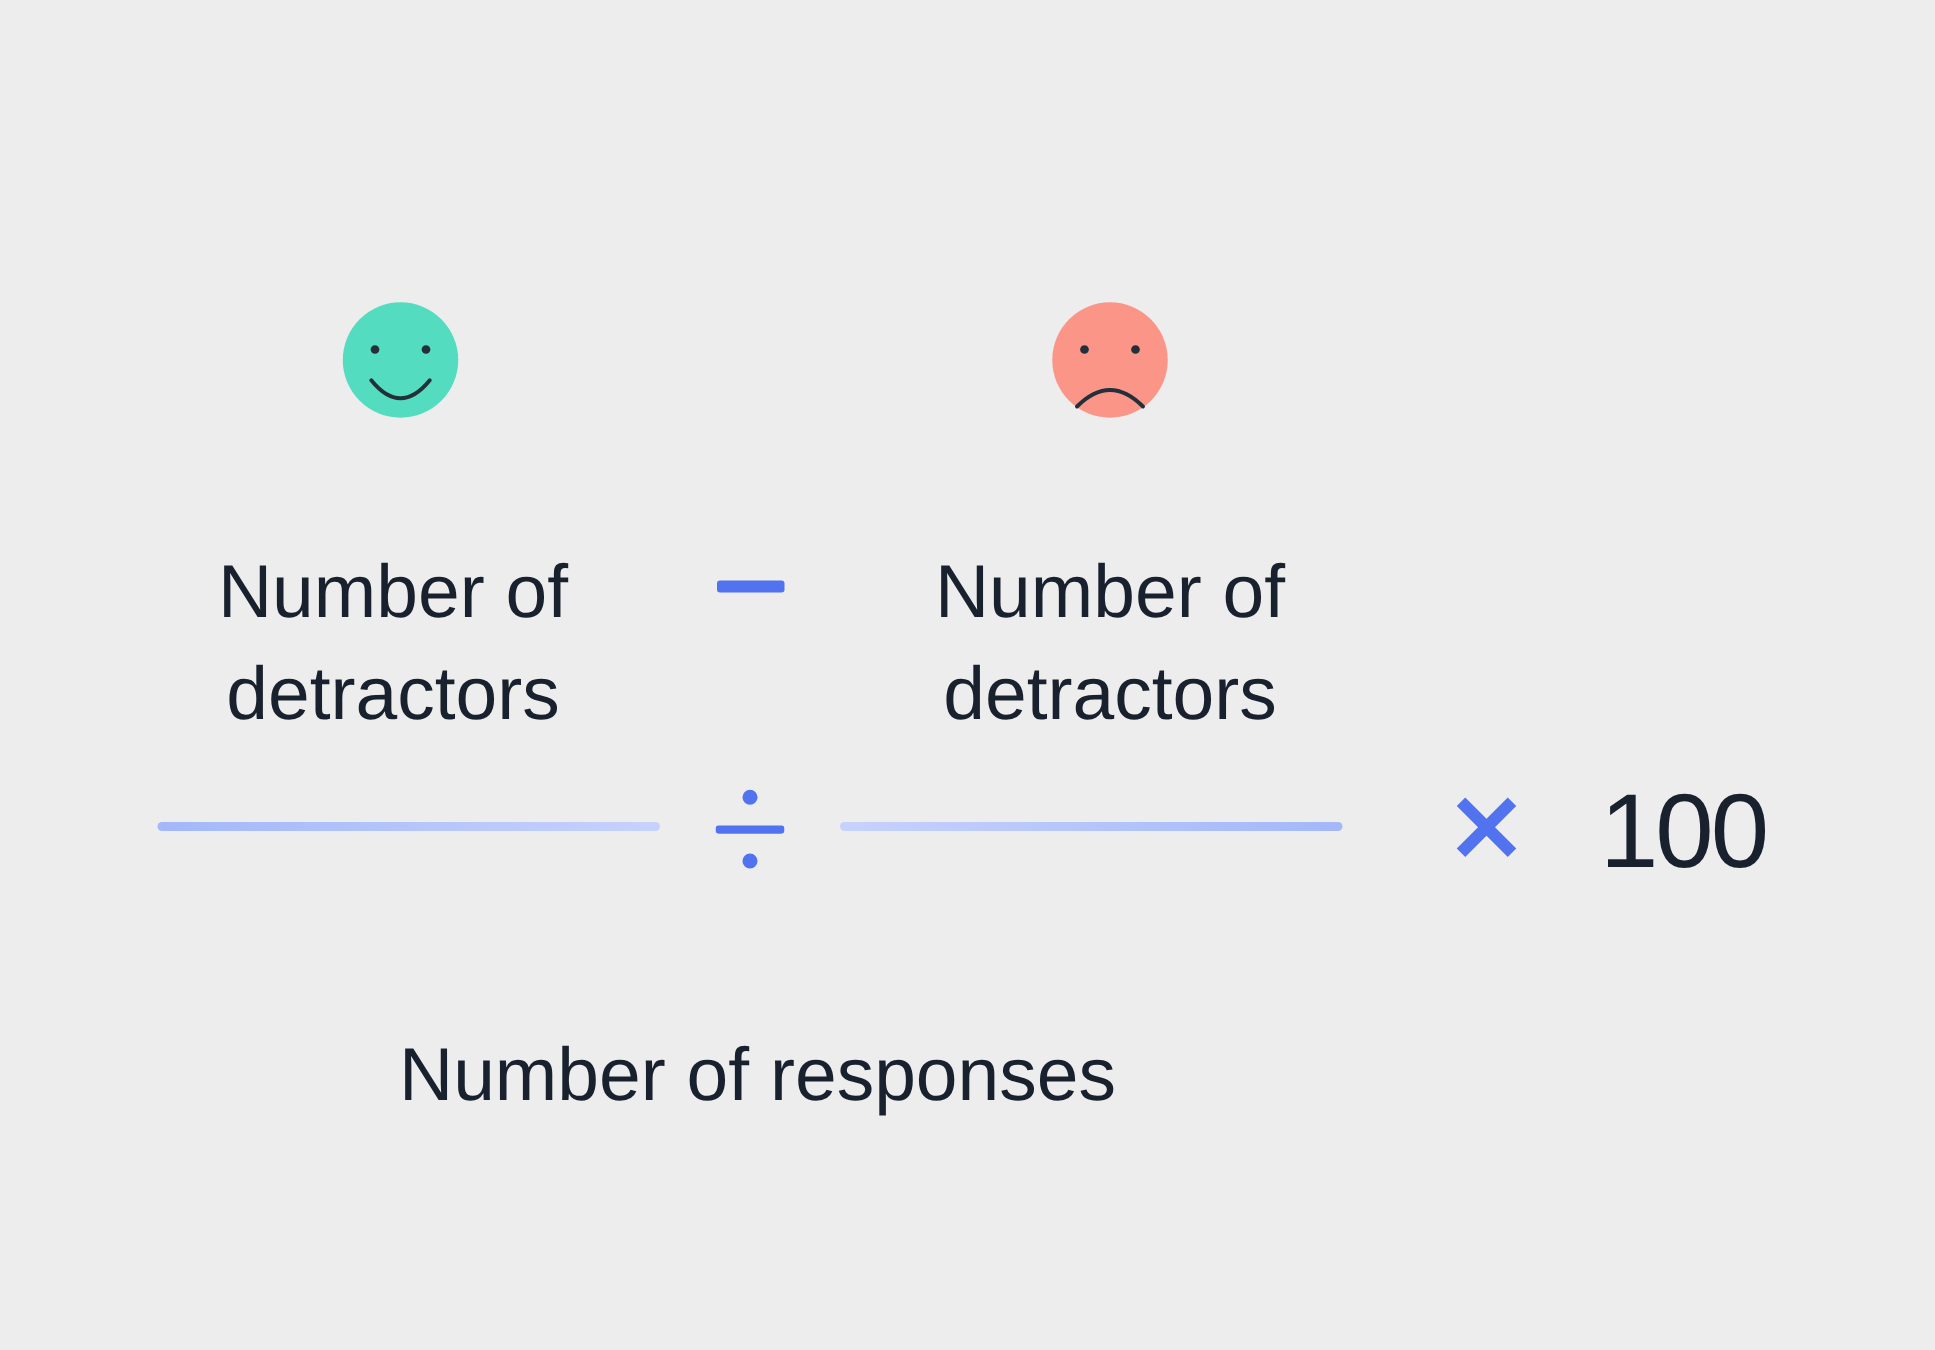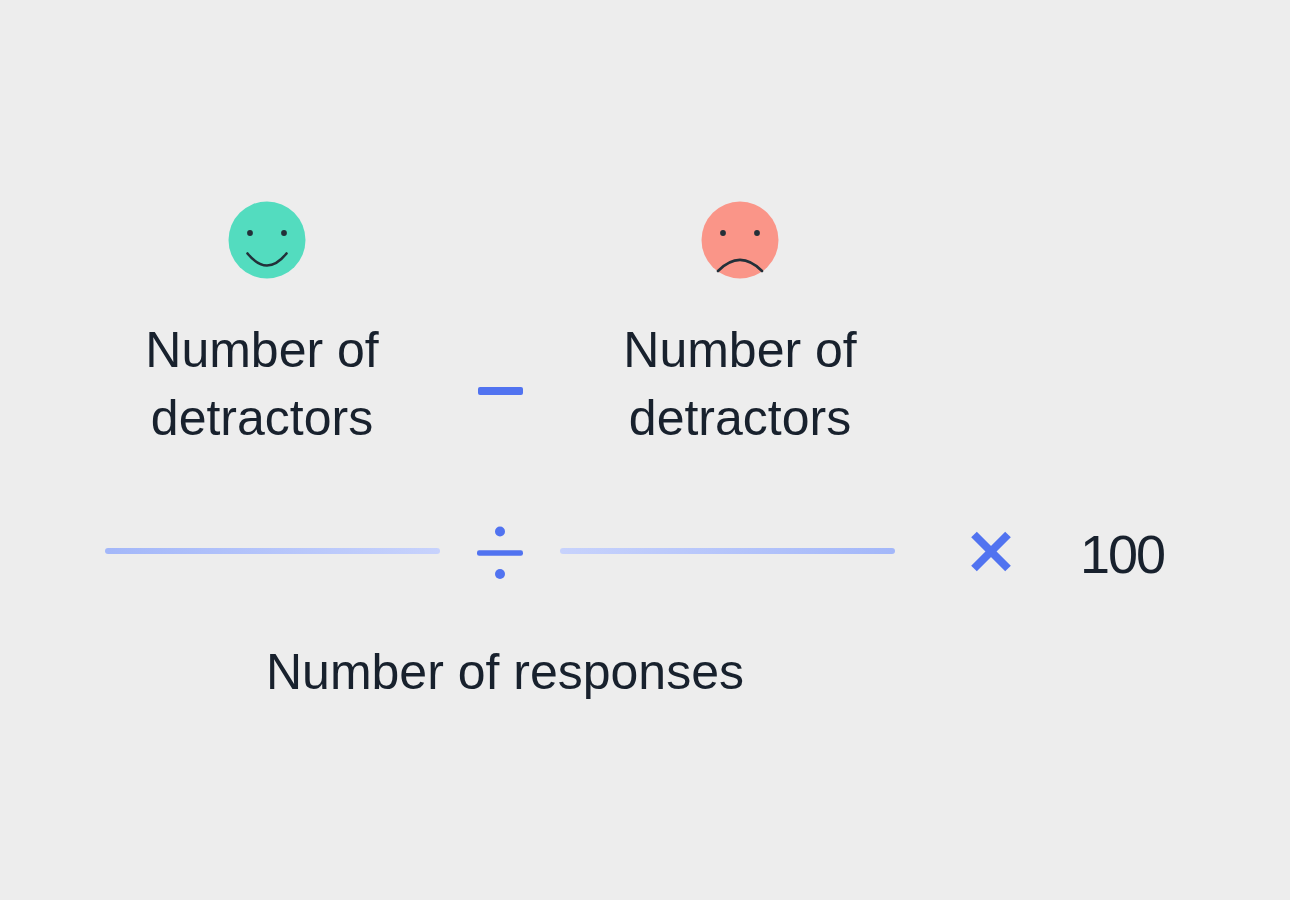--- a/index.html
+++ b/index.html
@@ -33,24 +33,25 @@
     stroke-linecap: round;
   }
   
   .label {
     color: var(--text_dark, #18212D);
     font-size: 50px;
     line-height: 68px;
     font-weight: 500;
     text-align: center;
     white-space: nowrap;
+    margin-top: 44px;
   }
   .multiplier {
     color: var(--text_dark, #18212D);
-    font-size: 54px;
+    font-size: 70px;
     line-height: 70px;
     font-weight: 500;
     letter-spacing: -2px;
     text-align: center;
     white-space: nowrap;
   }
   
   .minus {
     background: var(--accent_blue, #5173F0);
     border-radius: 2px;

